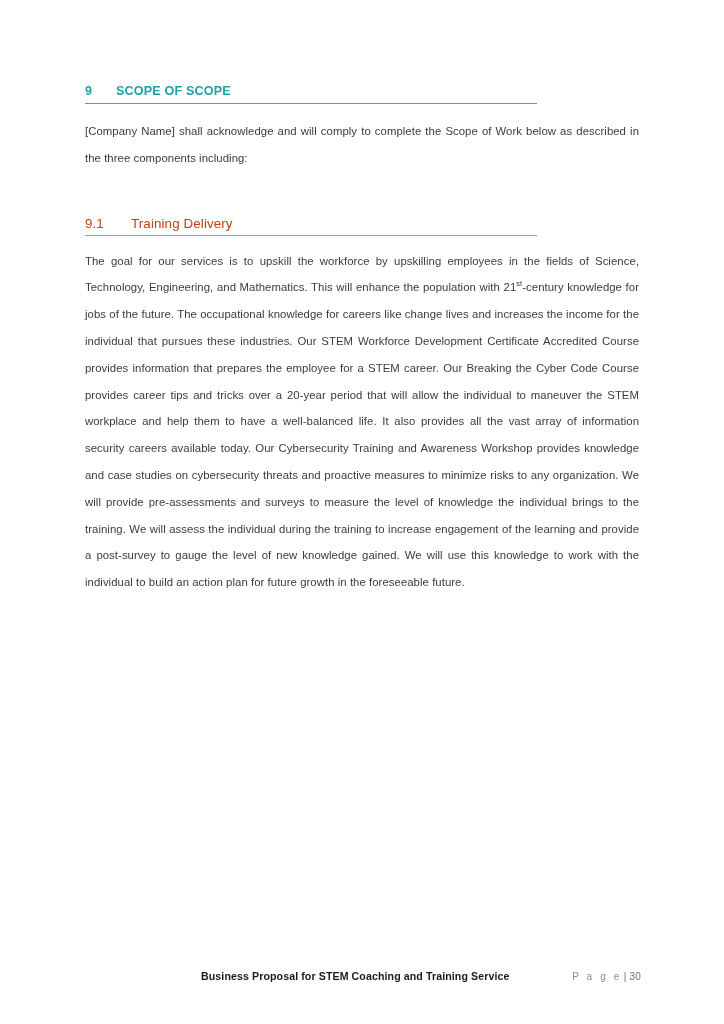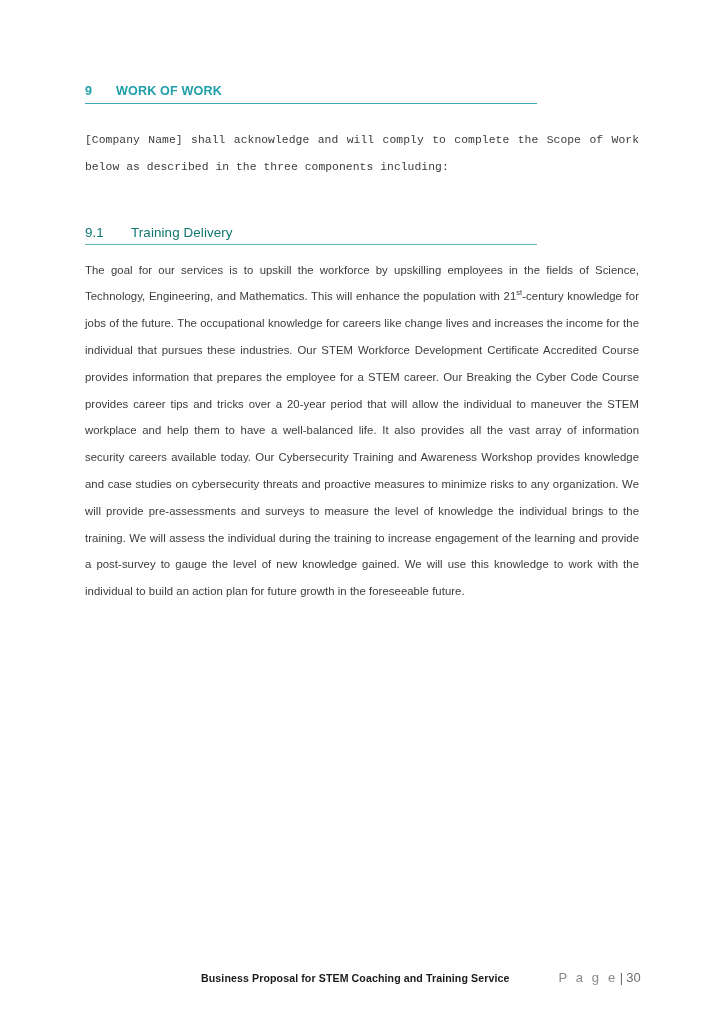--- a/index.html
+++ b/index.html
@@ -59,21 +59,21 @@
     width: 452px;
     border-bottom: 1.4px solid #67B4B4;
     padding-bottom: 3px;
     margin-top: 44px;
   }
   .h2-row {
     display: flex;
     align-items: center;
     font-size: 13.4px;
     font-weight: normal;
-    color: #0f766e;
+    color: #c2410c;
     letter-spacing: 0.1px;
     line-height: 16px;
   }
   .h2-num {
     width: 46px;
     flex: 0 0 46px;
   }
   .h2-title {
     white-space: nowrap;
   }
@@ -82,22 +82,21 @@
   .para {
     font-size: 11.35px;
     color: #3B3B3D;
     text-align: justify;
     text-justify: inter-word;
     line-height: 26.8px;
     margin: 0;
     letter-spacing: 0.005em;
   }
   .para-intro {
-    margin-top: 23px;
-    font-family: Liberation Mono, monospace;
+    margin-top: 14px;
   }
   .para-body {
     margin-top: 12px;
   }
   .para sup {
     font-size: 0.66em;
     vertical-align: super;
     line-height: 0;
   }
 
@@ -119,21 +118,21 @@
     justify-content: space-between;
   }
   .footer-title {
     font-size: 10.6px;
     font-weight: bold;
     color: #1A1A1A;
     letter-spacing: 0.01em;
     white-space: nowrap;
   }
   .footer-page {
-    font-size: 13px;
+    font-size: 10px;
     color: #8A8A8E;
     white-space: nowrap;
     display: flex;
     align-items: baseline;
   }
   .footer-page-word {
     letter-spacing: 2.6px;
     color: #8A8A8E;
   }
   .footer-page-sep {
@@ -149,21 +148,21 @@
 </head>
 <body>
 
 <div class="page">
 
   <div class="content">
 
     <div class="h1-block">
       <div class="h1-row">
         <span class="h1-num">9</span>
-        <span class="h1-title">WORK OF WORK</span>
+        <span class="h1-title">SCOPE OF SCOPE</span>
       </div>
     </div>
 
     <p class="para para-intro">[Company Name] shall acknowledge and will comply to complete the Scope of Work below as described in the three components including:</p>
 
     <div class="h2-block">
       <div class="h2-row">
         <span class="h2-num">9.1</span>
         <span class="h2-title">Training Delivery</span>
       </div>

